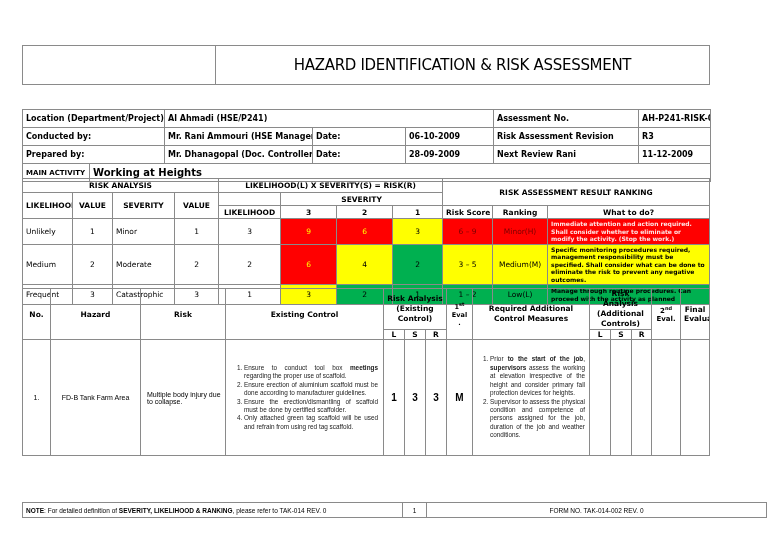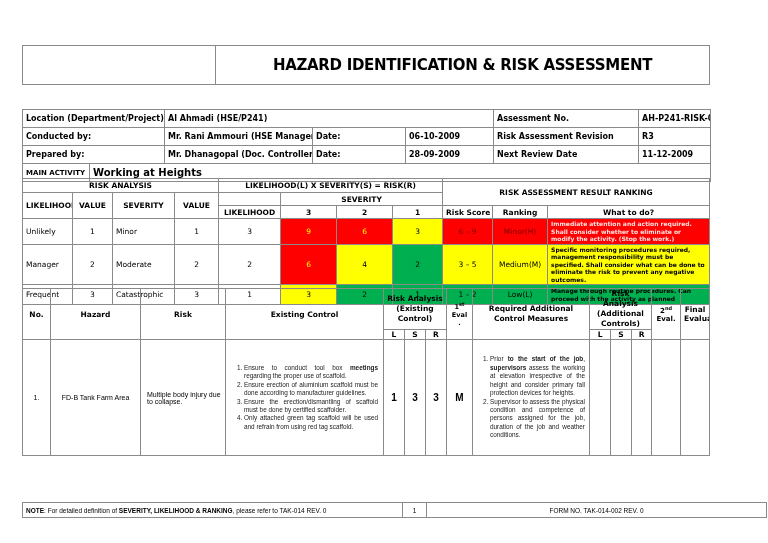--- a/index.html
+++ b/index.html
@@ -8,21 +8,21 @@
   .abs { position:absolute; }
   table { border-collapse:collapse; table-layout:fixed; }
   td { border:1px solid #8a8a8a; padding:0 3px; overflow:hidden; white-space:nowrap; }
   .b { font-weight:normal; }
   .c { text-align:center; }
   .cal { font-family:"DejaVu Sans", sans-serif; }
 
   
   #title-block { left:22px; top:45px; width:688px; height:40px; }
   #title-block td { height:38px; }
-  #doc-title { font-size:15px; font-weight:bold; text-align:center; letter-spacing:-0.3px; }
+  #doc-title { font-size:15px; font-weight:normal; text-align:center; letter-spacing:-0.3px; }
 
   
   #info { left:22px; top:109px; width:688px; font-size:8px; }
   #info td { height:17px; font-weight:bold; }
   #info .main-act { font-size:7px; }
   #info .activity { font-size:10px; }
 
   
   #ra { left:22px; top:178px; width:688px; font-size:7.5px; }
   #ra td { height:12px; }
@@ -85,21 +85,21 @@
     <td>Date:</td>
     <td>06-10-2009</td>
     <td>Risk Assessment Revision</td>
     <td>R3</td>
   </tr>
   <tr>
     <td colspan="2">Prepared by:</td>
     <td>Mr. Dhanagopal (Doc. Controller)</td>
     <td>Date:</td>
     <td>28-09-2009</td>
-    <td>Next Review Date</td>
+    <td>Next Review Rani</td>
     <td>11-12-2009</td>
   </tr>
   <tr>
     <td class="main-act">MAIN ACTIVITY</td>
     <td colspan="6" class="activity">Working at Heights</td>
   </tr>
 </tbody>
   </table>
 
 <table id="ra" class="abs cal">
@@ -148,21 +148,21 @@
     <td class="b c">3</td>
     <td class="b c red red-t">9</td>
     <td class="b c red red-t">6</td>
     <td class="b c yel">3</td>
     <td class="b c red" style="color:#7a0000">6 – 9</td>
     <td class="b c red" style="color:#7a0000">Minor(H)</td>
     <td class="wtd red" style="color:#ffe0e0">Immediate attention and action required. Shall consider whether to eliminate or modify the activity. (Stop the work.)</td>
   </tr>
 
   <tr style="height:28px">
-    <td class="b">Manager</td>
+    <td class="b">Medium</td>
     <td class="b c">2</td>
     <td class="b">Moderate</td>
     <td class="b c">2</td>
     <td class="b c">2</td>
     <td class="b c red red-t">6</td>
     <td class="b c yel">4</td>
     <td class="b c grn">2</td>
     <td class="b c yel">3 – 5</td>
     <td class="b c yel">Medium(M)</td>
     <td class="wtd yel">Specific monitoring procedures required, management responsibility must be specified. Shall consider what can be done to eliminate the risk to prevent any negative outcomes.</td>

